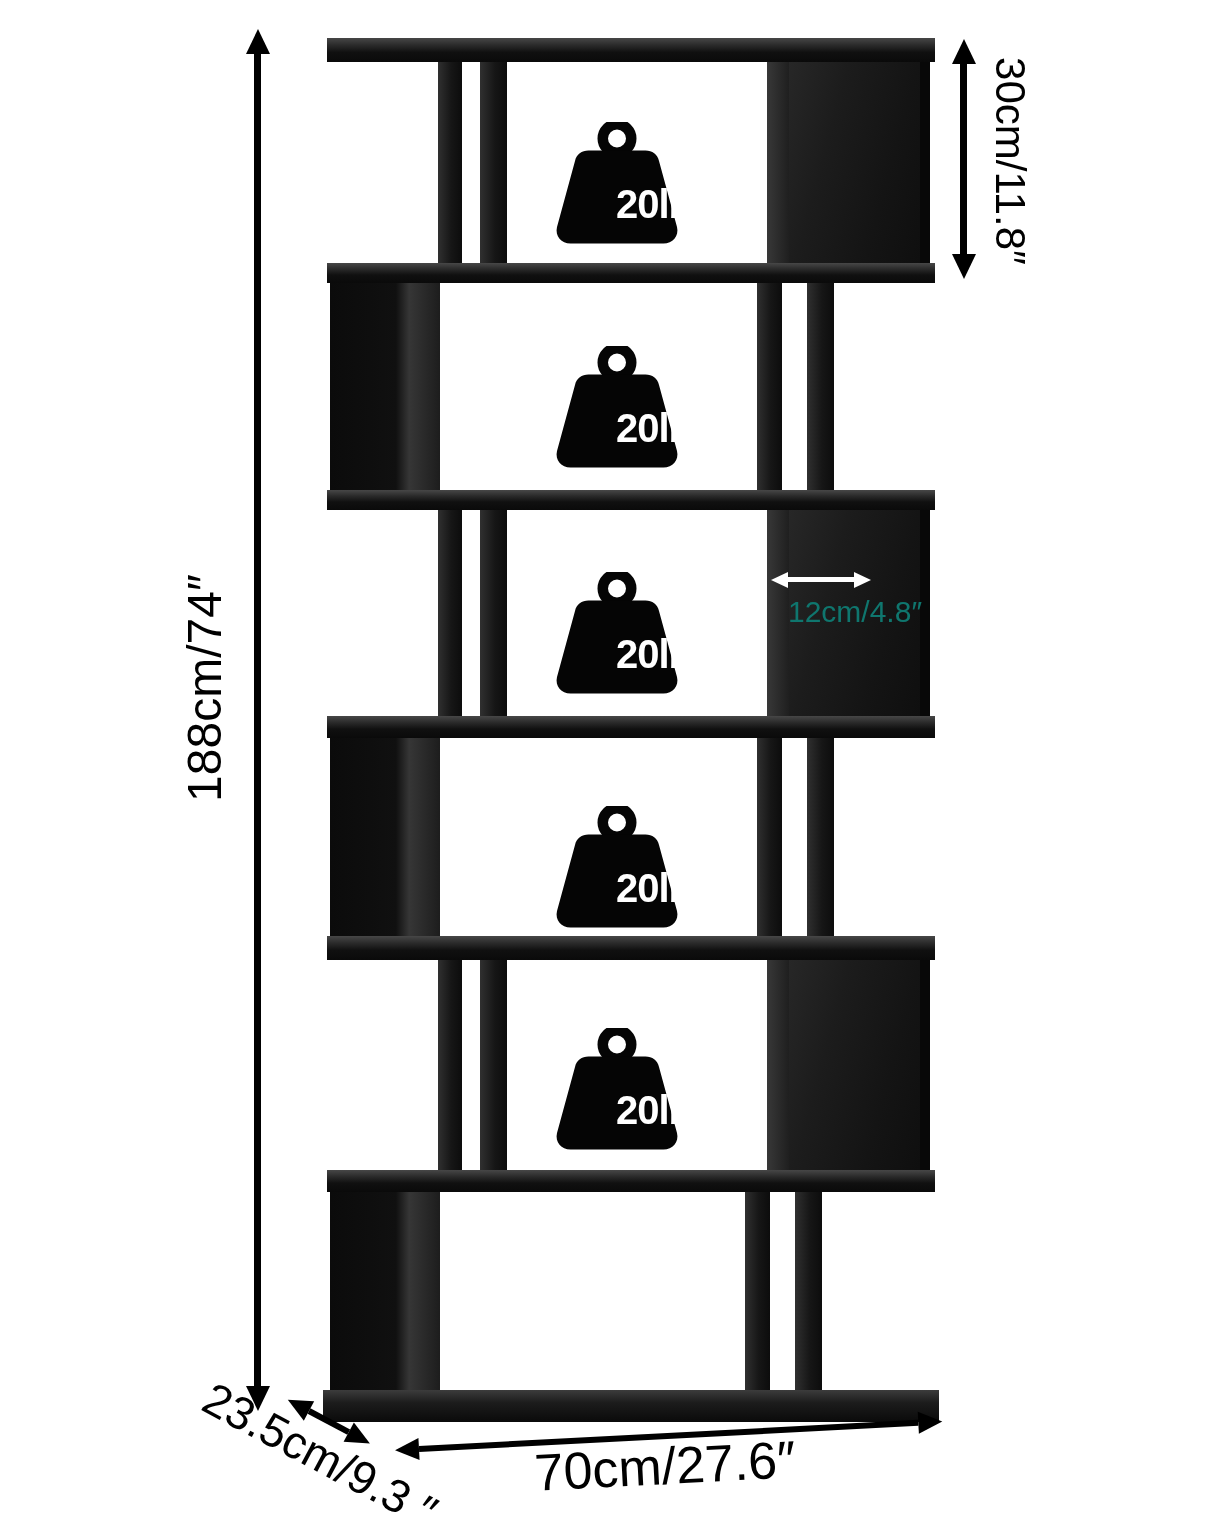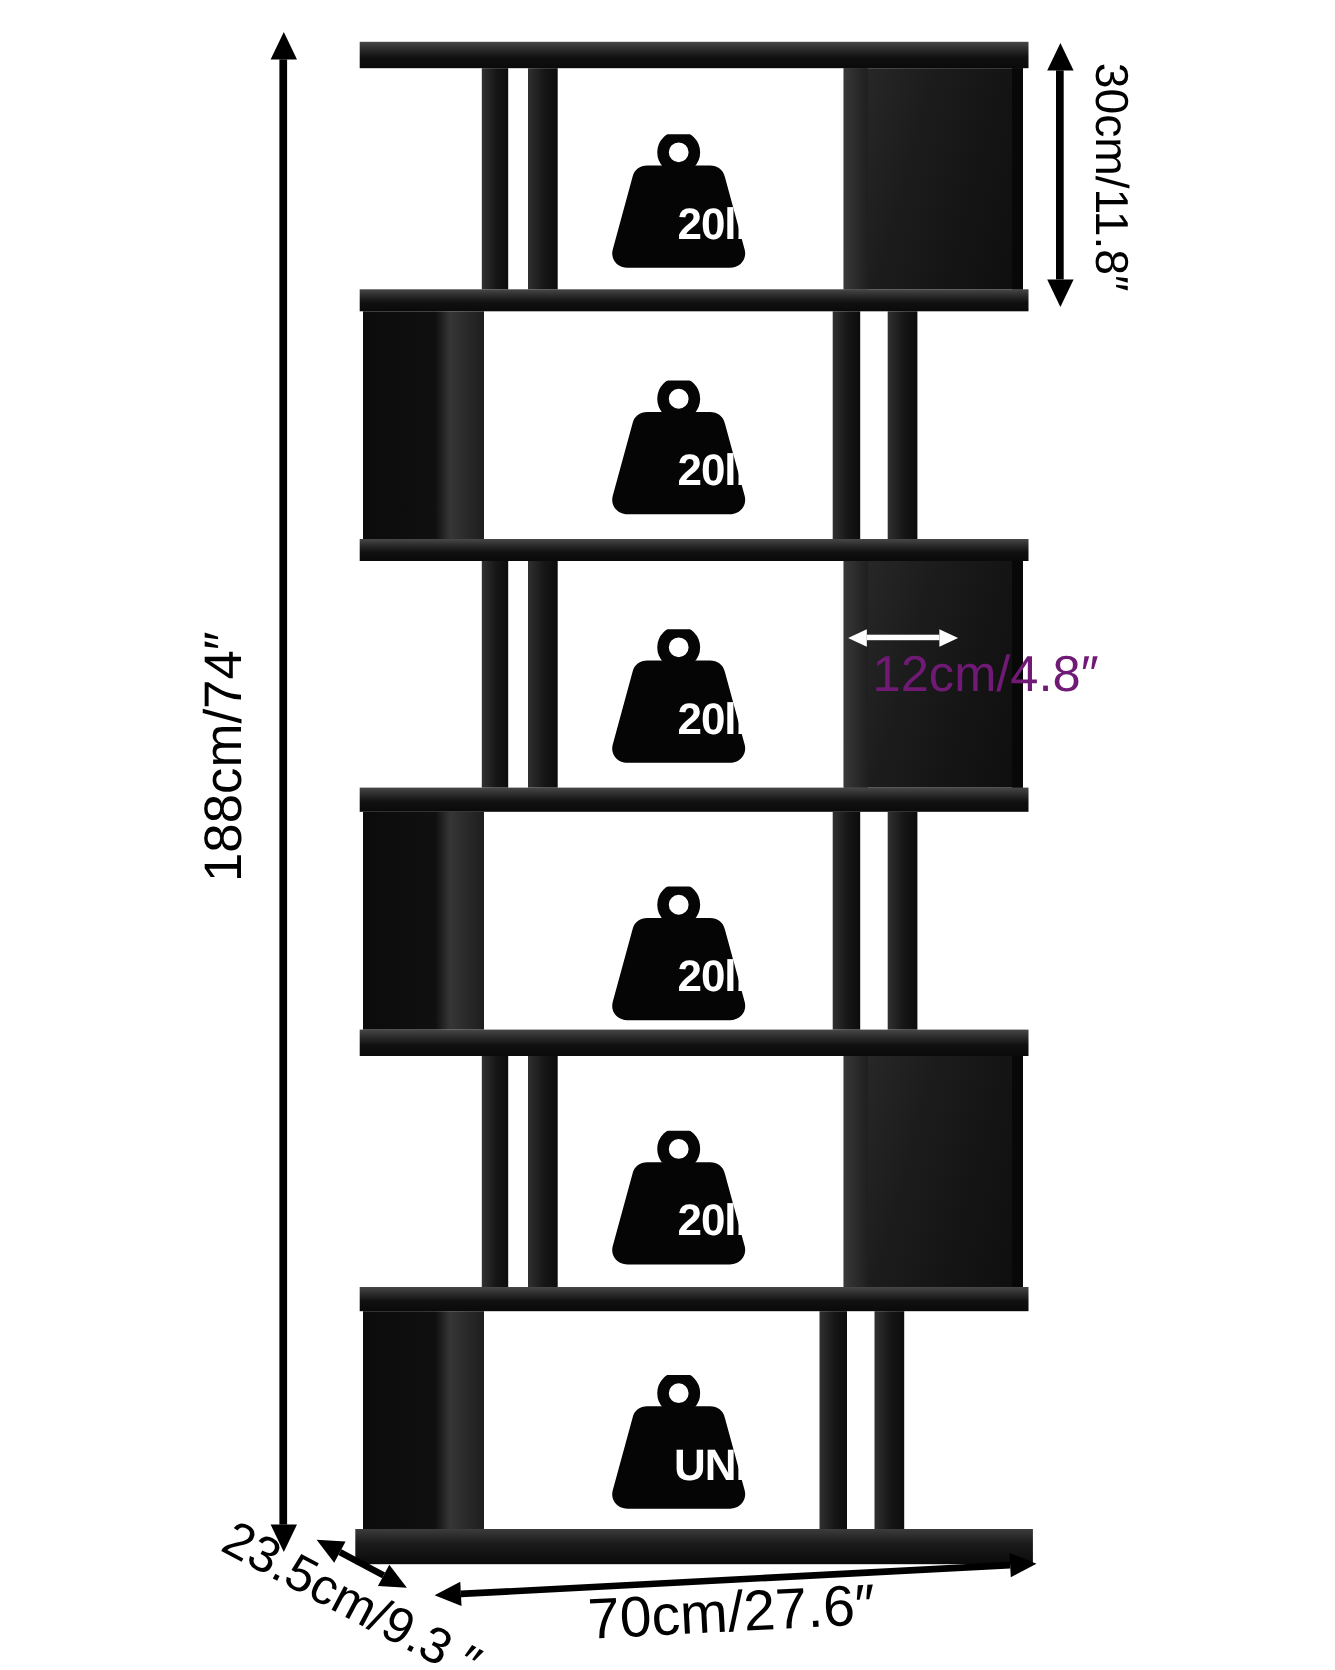--- a/index.html
+++ b/index.html
@@ -136,37 +136,30 @@
   </div>
 
   <div class="weight" style="top:1028px;">
     <svg viewBox="0 0 100 88">
       <circle cx="50" cy="11" r="9.5" fill="none" stroke="#050505" stroke-width="7"></circle>
       <path d="M31,19 h38 c4.5,0 8,2.5 9,7 l12,44 c1.5,6 -3,11 -9,11 H19 c-6,0 -10.5,-5 -9,-11 l12,-44 c1,-4.5 4.5,-7 9,-7 z" fill="#050505"></path>
     </svg>
     <span class="wlabel">20lb</span>
   </div>
 
-  <div class="weight" style="top:1250px;">
-    <svg viewBox="0 0 100 88">
-      <circle cx="50" cy="11" r="9.5" fill="none" stroke="#050505" stroke-width="7"></circle>
-      <path d="M31,19 h38 c4.5,0 8,2.5 9,7 l12,44 c1.5,6 -3,11 -9,11 H19 c-6,0 -10.5,-5 -9,-11 l12,-44 c1,-4.5 4.5,-7 9,-7 z" fill="#050505"></path>
-    </svg>
-    <span class="wlabel">UNL</span>
-  </div>
 
   <div class="arrow-v" style="left:254px;top:54px;height:1332px;"></div>
   <div class="arrow-v" style="left:960px;top:64px;height:190px;"></div>
   <div class="arrow-h arrow-white" style="left:788px;top:577px;width:66px;"></div>
   <div class="arrow-h" style="left:419px;top:1446px;width:500px;transform:rotate(-3deg);transform-origin:left center;"></div>
   <div class="arrow-h" style="left:309px;top:1408px;width:45px;transform:rotate(28deg);transform-origin:left center;"></div>
 
   <div class="dim-label" style="left:204px;top:688px;font-size:48px;transform:translate(-50%,-50%) rotate(-90deg);">188cm/74″</div>
 
   <div class="dim-label" style="left:1010px;top:161px;font-size:42px;transform:translate(-50%,-50%) rotate(90deg);">30cm/11.8″</div>
 
-  <div class="dim-label" style="left:855px;top:612px;font-size:46px;color:#701a75;margin-left:41px;">12cm/4.8″</div>
+  <div class="dim-label" style="left:855px;top:612px;font-size:30px;color:#0f766e;">12cm/4.8″</div>
 
   <div class="dim-label" style="left:665px;top:1466px;font-size:52px;transform:translate(-50%,-50%) rotate(-3deg);">70cm/27.6″</div>
 
   <div class="dim-label" style="left:320px;top:1455px;font-size:46px;transform:translate(-50%,-50%) rotate(28deg);">23.5cm/9.3 ″</div>
 
 </div>
 
 </body></html>

